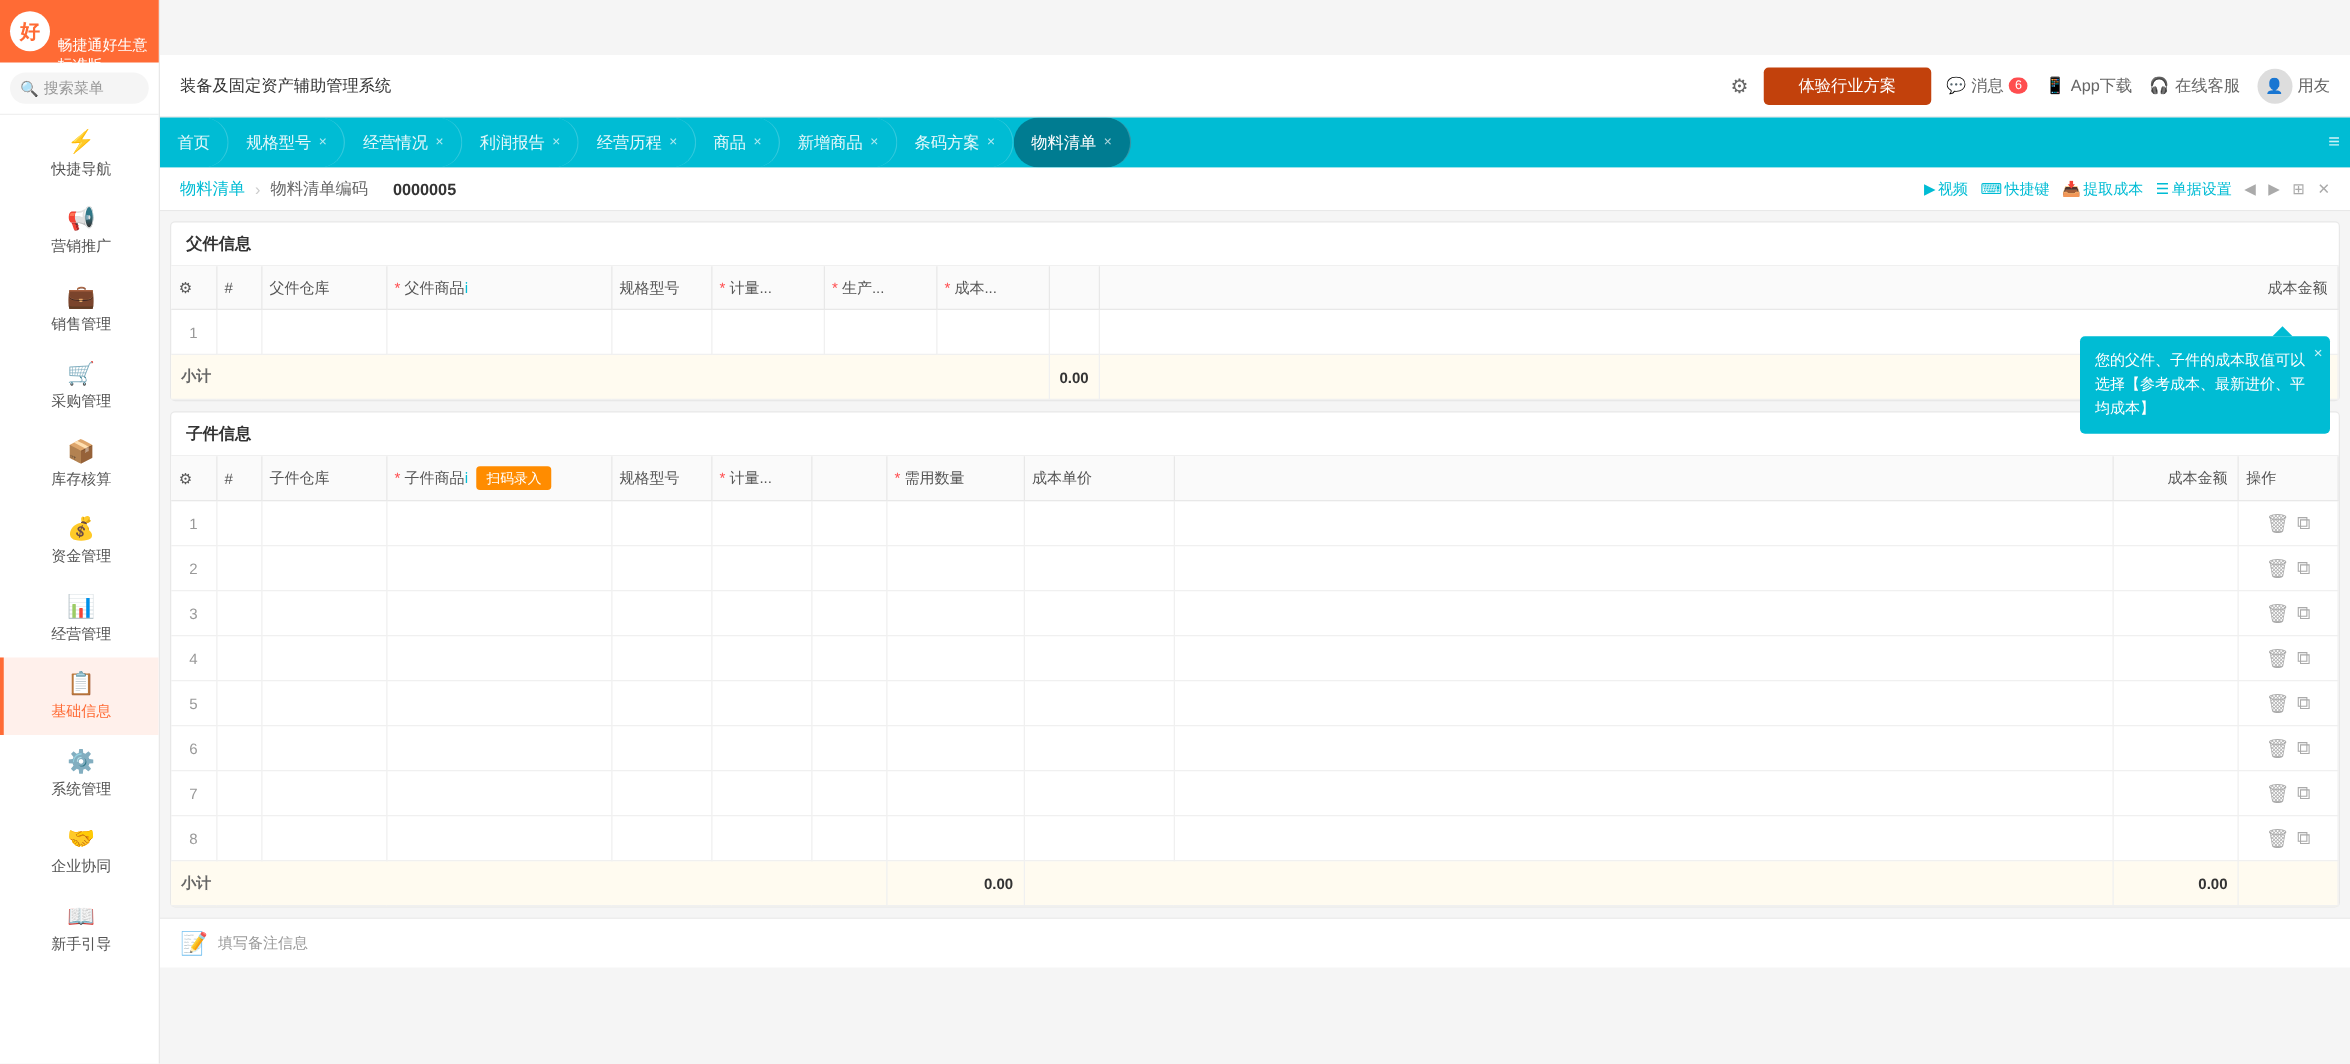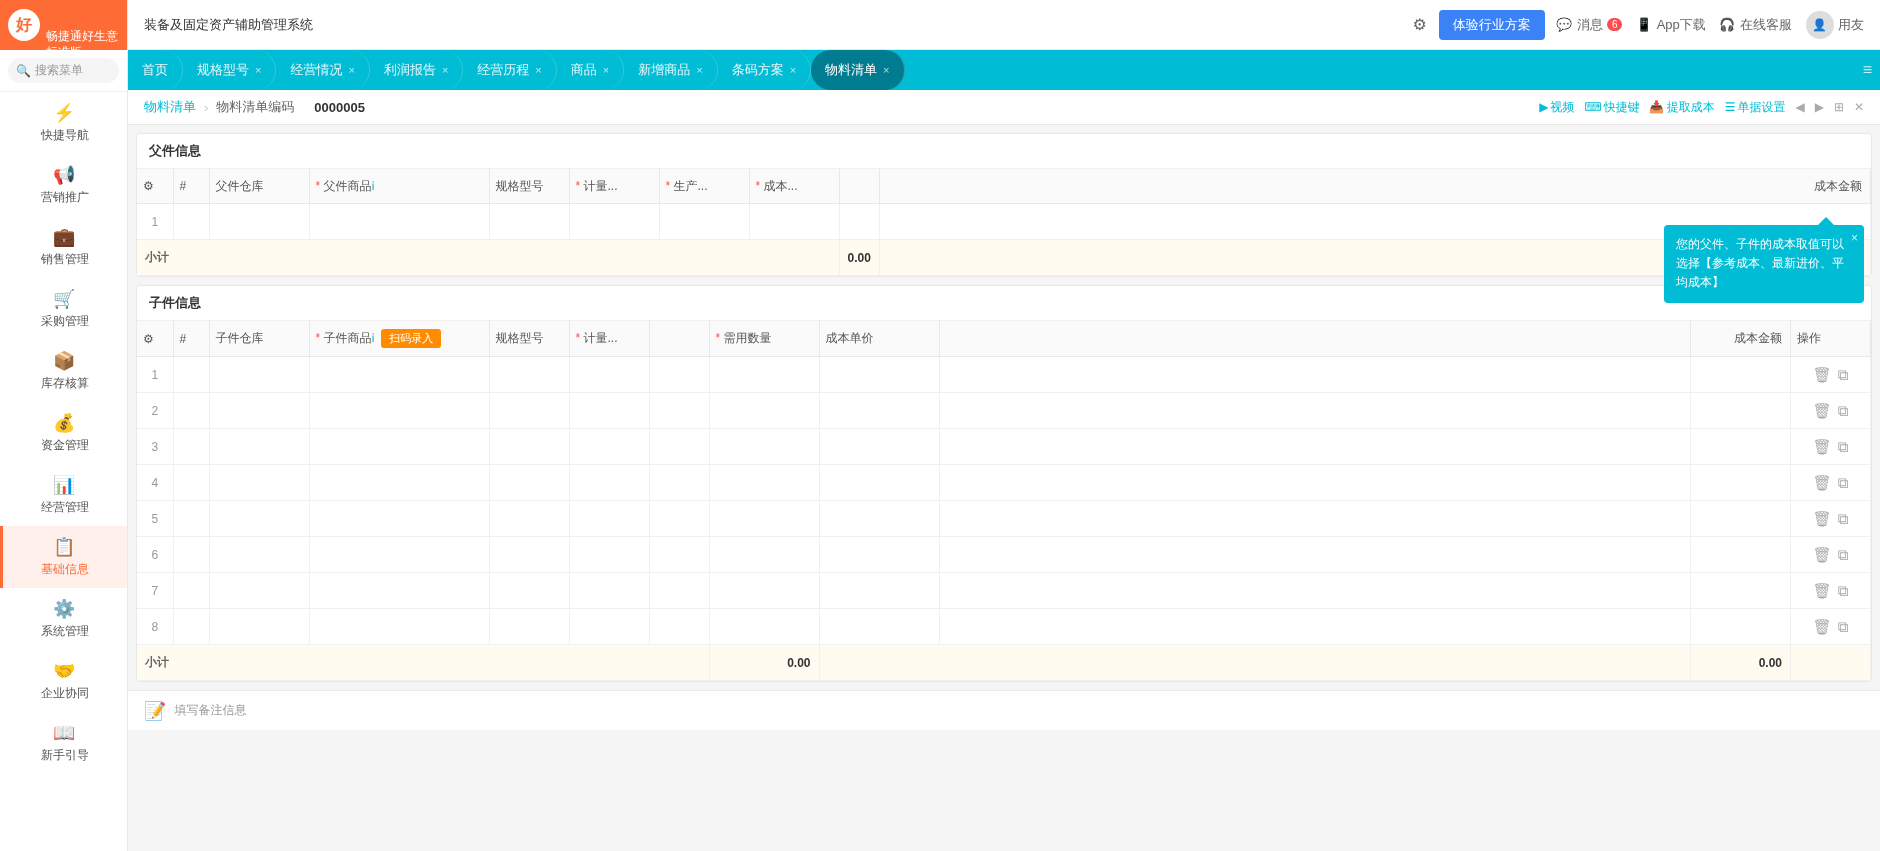--- a/index.html
+++ b/index.html
@@ -60,28 +60,29 @@
     .main { flex: 1; display: flex; flex-direction: column; overflow: hidden; }
 
     
     .topbar {
       background: #fff;
       height: 50px;
       display: flex; align-items: center;
       padding: 0 16px;
       border-bottom: 1px solid #e8e8e8;
       gap: 12px;
+      margin-top: 44px;
     }
     .topbar-title { font-size: 13px; color: #333; flex: 1; }
     .topbar-gear { color: #666; cursor: pointer; font-size: 16px; }
     .topbar-btn {
-      background: #3b82f6;
+      background: #c2410c;
       color: #fff;
       border: none;
-      padding: 6px 14px;
+      padding: 6px 28px;
       border-radius: 4px;
       cursor: pointer;
       font-size: 13px;
     }
     .topbar-right { display: flex; align-items: center; gap: 14px; margin-left: auto; }
     .topbar-right-item { display: flex; align-items: center; gap: 4px; color: #666; font-size: 13px; cursor: pointer; }
     .badge { background: #ff4d4f; color: #fff; border-radius: 10px; font-size: 10px; padding: 1px 5px; }
     .avatar { width: 28px; height: 28px; background: #ddd; border-radius: 50%; display: flex; align-items: center; justify-content: center; font-size: 12px; }
 
     

